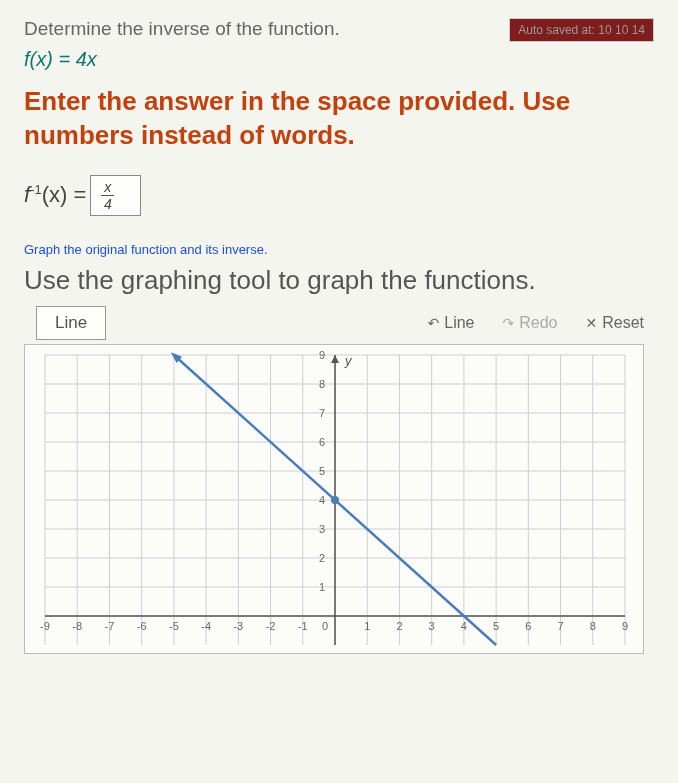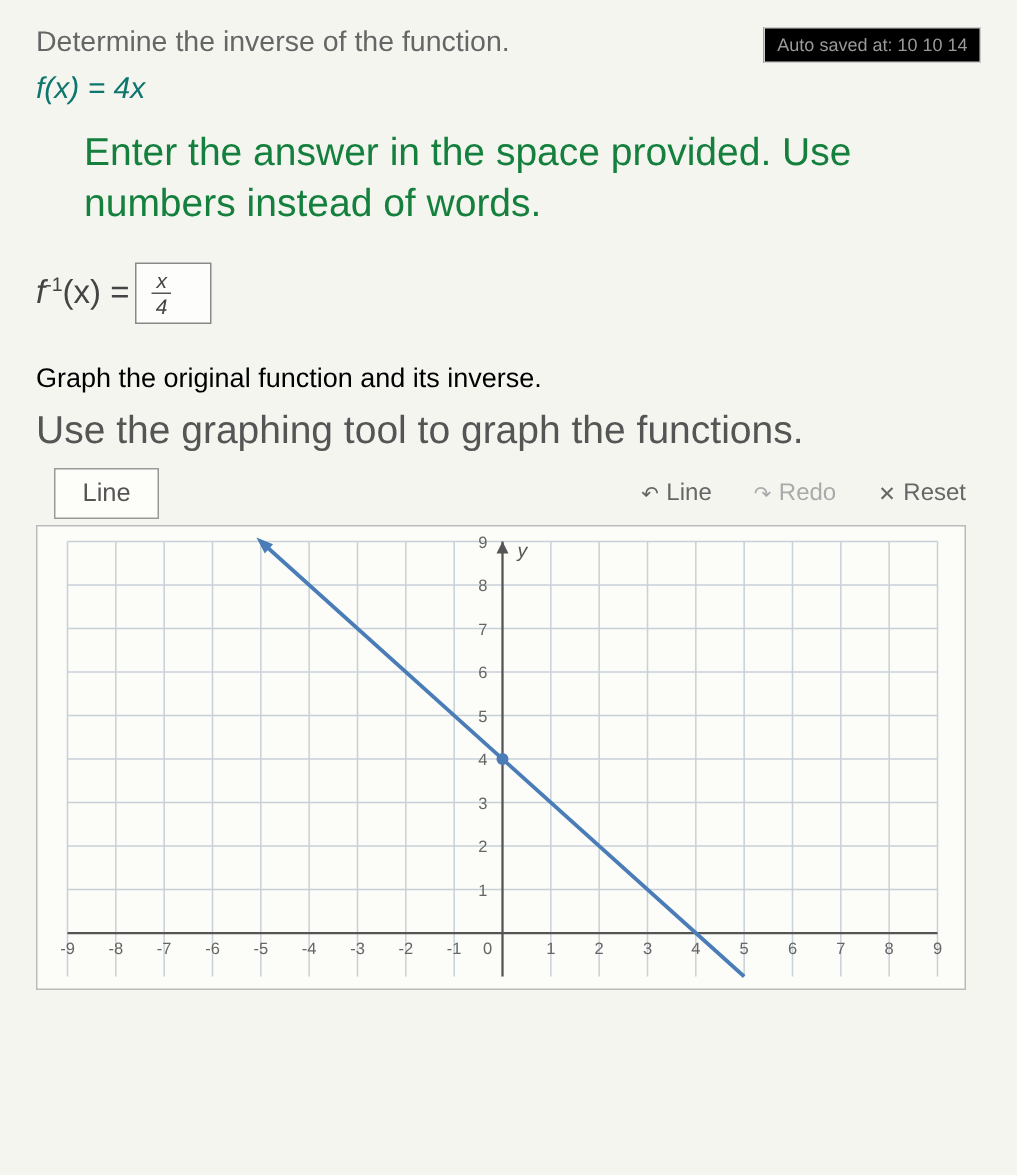--- a/index.html
+++ b/index.html
@@ -22,35 +22,34 @@
     .question-text {
       font-size: 19px;
       color: #666;
       font-weight: 400;
     }
     .autosave-box {
       border: 1px solid #ccc;
       padding: 4px 8px;
       font-size: 12px;
       color: #999;
-      background: #000000;
+      background: #7f1d1d;
     }
     .formula {
       font-size: 20px;
       color: #0f766e;
       font-style: italic;
       margin-bottom: 14px;
     }
     .instruction-large {
       font-size: 26px;
-      color: #15803d;
+      color: #c2410c;
       line-height: 1.3;
       margin-bottom: 22px;
-      font-weight: 400;
-      margin-left: 32px;
+      font-weight: 700;
     }
     .answer-row {
       display: flex;
       align-items: center;
       gap: 4px;
       margin-bottom: 26px;
     }
     .inverse-label {
       font-size: 22px;
       color: #444;
@@ -70,22 +69,22 @@
       flex-direction: column;
       align-items: center;
       font-size: 14px;
       color: #444;
       font-style: italic;
       line-height: 1;
     }
     .fraction .num { padding: 0 3px 1px 3px; border-bottom: 1px solid #555; }
     .fraction .den { padding-top: 1px; }
     .sub-instruction {
-      font-size: 18px;
-      color: #000000;
+      font-size: 13px;
+      color: #1d4ed8;
       margin-bottom: 8px;
     }
     .instruction-large2 {
       font-size: 26px;
       color: #555;
       margin-bottom: 10px;
     }
     .graph-area {
       position: relative;
       width: 620px;

